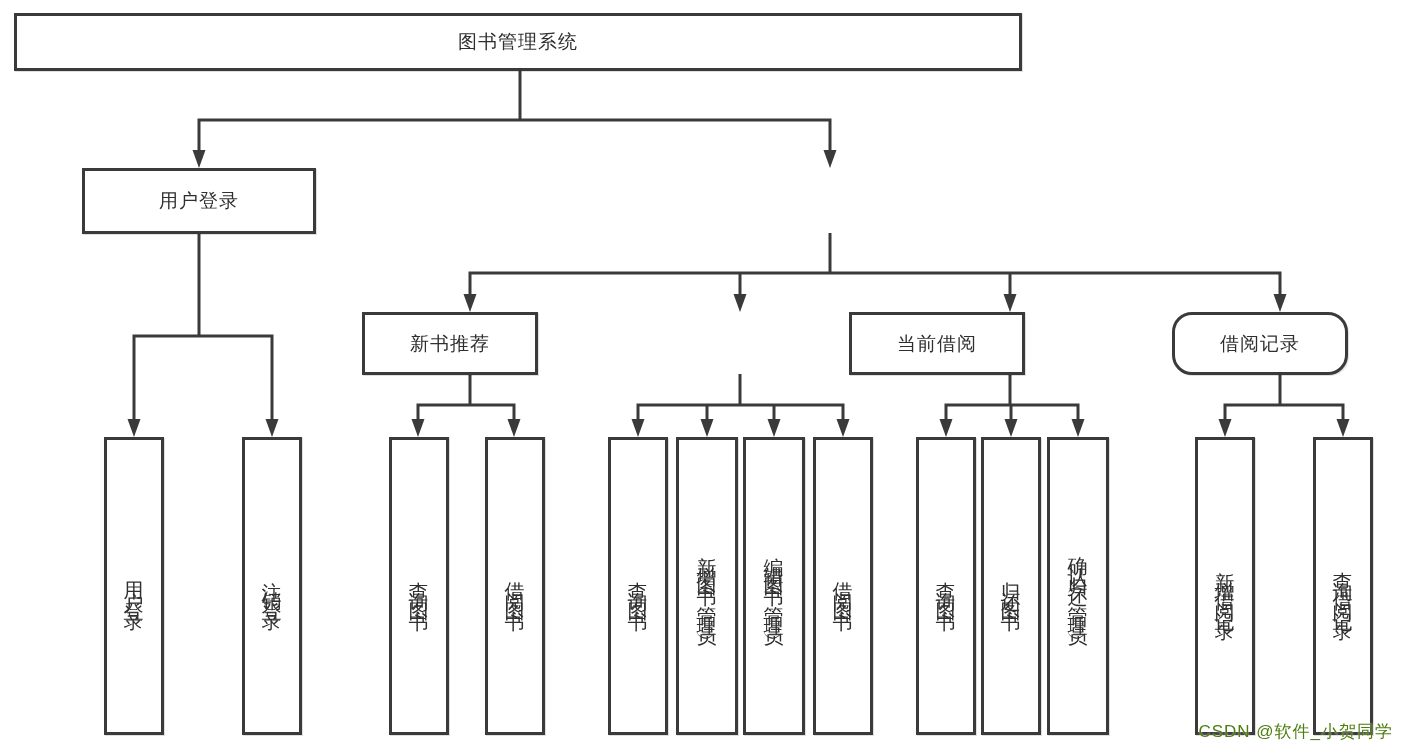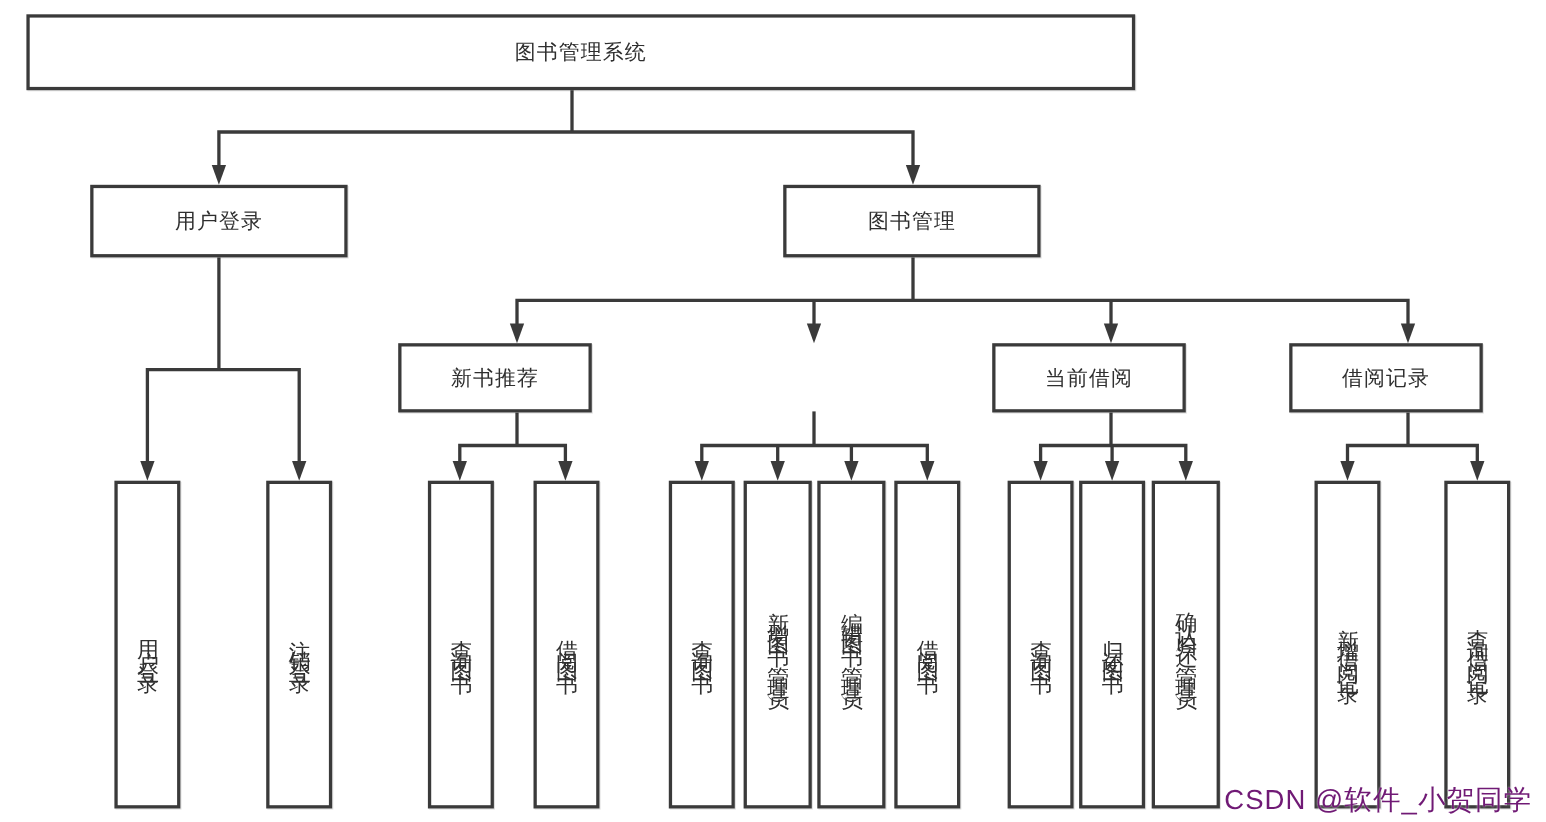--- a/index.html
+++ b/index.html
@@ -37,50 +37,50 @@
     letter-spacing: 1px;
   }
   .vbox .vlabel {
     writing-mode: vertical-rl;
     text-orientation: mixed;
     letter-spacing: 10px;
     font-size: 20px;
     line-height: 1;
     white-space: nowrap;
   }
-  .root    { left: 24px;   top: 13px;  width: 1008px; height: 69px; }
+  .root    { left: 14px;   top: 13px;  width: 1008px; height: 58px; }
   .lvl2    { top: 168px; width: 234px; height: 66px; }
   .n-user-login { left: 82px; }
   .n-book-mgmt  { left: 712px; }
   .lvl3    { top: 312px; width: 176px; height: 63px; }
   .n-rec   { left: 362px; }
   .n-bor   { left: 632px; }
-  .n-cur   { left: 902px; text-align: right; }
-  .n-log   { left: 1172px; }
+  .n-cur   { left: 849px; text-align: right; }
+  .n-log   { left: 1172px; border-radius: 20px; }
   .leaf    { top: 437px; width: 60px; height: 298px; }
   .leaf.wide { width: 62px; }
   .l1  { left: 104px; }
   .l2  { left: 242px; }
   .l3  { left: 389px; }
   .l4  { left: 485px; }
   .l5  { left: 608px; }
   .l6  { left: 676px; }
   .l7  { left: 743px; }
   .l8  { left: 813px; }
   .l9  { left: 916px; }
   .l10 { left: 981px; }
   .l11 { left: 1047px; }
   .l12 { left: 1195px; }
   .l13 { left: 1313px; }
   #watermark {
     position: absolute;
     right: 12px;
     bottom: 4px;
-    font-size: 25px;
-    color: #701a75;
+    font-size: 17px;
+    color: #4d7c0f;
     letter-spacing: 1px;
     z-index: 5;
     text-shadow: 0 0 2px rgba(255,255,255,0.8);
   }
 </style>
 </head>
 <body>
 
 <div id="canvas">
 
@@ -136,23 +136,20 @@
     </g>
   </svg>
 
   <div class="box root">
     <span class="hlabel">图书管理系统</span>
   </div>
 
   <div class="box lvl2 n-user-login">
     <span class="hlabel">用户登录</span>
   </div>
-  <div class="box lvl2 n-book-mgmt">
-    <span class="hlabel">图书管理</span>
-  </div>
 
   <div class="box lvl3 n-rec">
     <span class="hlabel">新书推荐</span>
   </div>
   <div class="box lvl3 n-cur">
     <span class="hlabel">当前借阅</span>
   </div>
   <div class="box lvl3 n-log">
     <span class="hlabel">借阅记录</span>
   </div>

